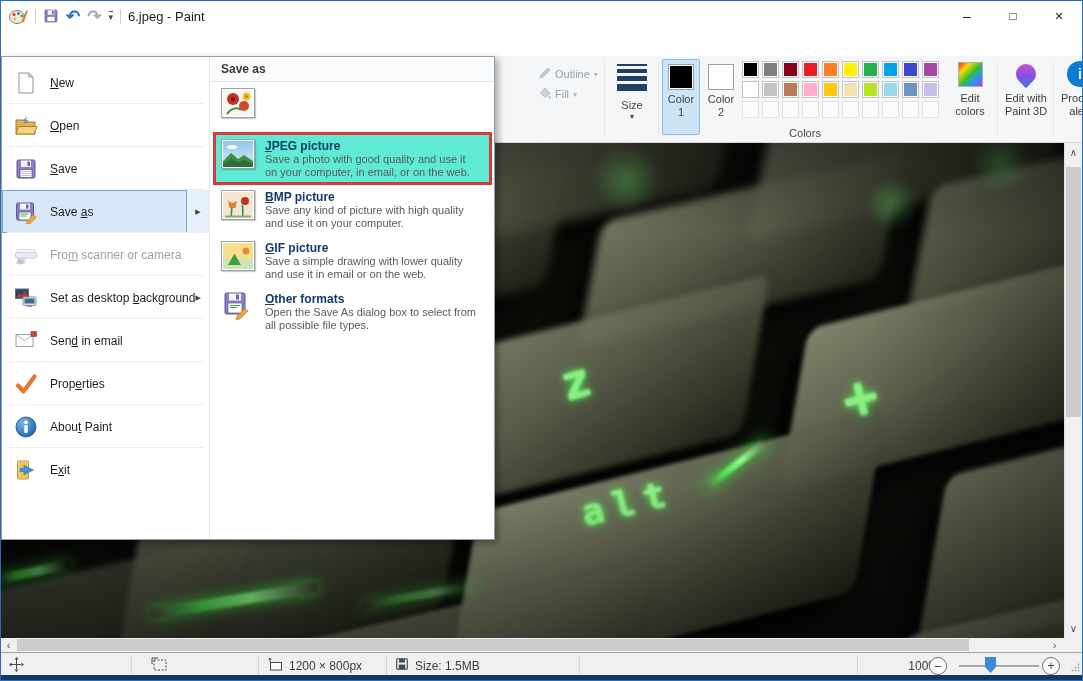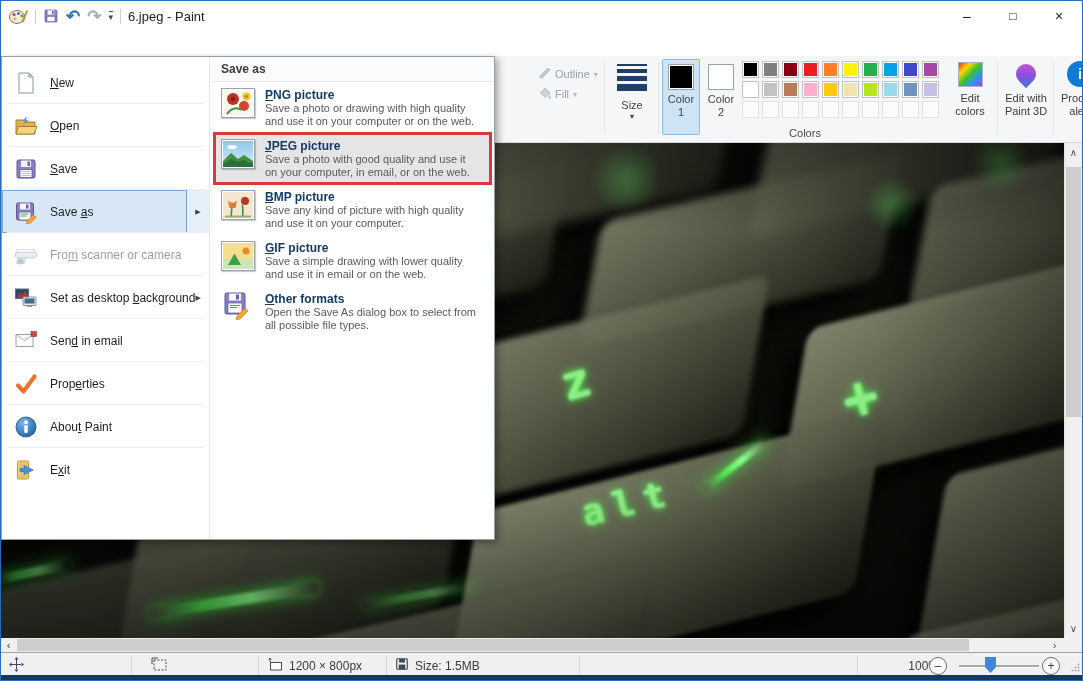--- a/index.html
+++ b/index.html
@@ -120,21 +120,21 @@
   .accel { text-decoration:underline; }
   .menu-arrow { position:absolute; right:8px; font-size:7px; color:#3f3f3f; }
   .arrow-cell { position:absolute; right:0; top:0; bottom:0; width:23px; border-left:1px solid #7ea7d8;
       display:flex; align-items:center; justify-content:center; font-size:7px; color:#3f3f3f;
       background:#e6f0fa; }
 
   .menu-right { position:absolute; left:209px; top:0; right:0; bottom:0; background:#fff; }
   .submenu-header { height:25px; display:flex; align-items:center; padding-left:10px; font-weight:bold;
       font-size:12px; color:#3a3a3a; background:#fafbfc; border-bottom:1px solid #e6e6e6; }
   .fmt-item { position:absolute; left:4px; right:4px; height:50px; display:flex; padding:5px 4px 0 6px; }
-  .fmt-item.hl { background:#e5e5e5; }
+  .fmt-item.hl { background:#5eead4; }
   .fmt-icon { width:34px; height:30px; border:1px solid #98a2ae; background:#fff; padding:1px;
       margin-right:10px; flex:0 0 auto; box-shadow:1px 1px 1px rgba(0,0,0,.2); }
   .fmt-icon svg { width:30px; height:26px; display:block; }
   .fmt-icon-plain { width:34px; height:30px; margin-right:10px; flex:0 0 auto; }
   .fmt-icon-plain svg { width:30px; height:28px; display:block; }
   .fmt-title { font-size:12px; font-weight:bold; color:#113c69; line-height:14px; }
   .fmt-desc { font-size:11px; color:#5a5a5a; line-height:13px; }
   .red-box { position:absolute; left:2px; right:2px; top:75px; height:53px;
       border:3px solid #d63a3a; z-index:3; pointer-events:none; }
 </style>
@@ -511,25 +511,20 @@
             <svg viewBox="0 0 30 26">
               <rect width="30" height="26" fill="#f7f7ee"></rect>
               <circle cx="10" cy="9" r="6" fill="#c03225"></circle>
               <circle cx="10" cy="9" r="2.2" fill="#7d1d14"></circle>
               <circle cx="21" cy="16" r="5" fill="#d4452f"></circle>
               <circle cx="23.5" cy="6.5" r="4" fill="#f2c230"></circle>
               <circle cx="23.5" cy="6.5" r="1.5" fill="#b8860b"></circle>
               <path d="M4 24c4-6 10-7 14-4" stroke="#3f8f46" stroke-width="2" fill="none"></path>
             </svg>
           </span>
-        <span>
-          <div class="fmt-title"><span></span><span class="accel">P</span><span>NG picture</span></div>
-          <div class="fmt-desc">Save a photo or drawing with high quality</div>
-          <div class="fmt-desc">and use it on your computer or on the web.</div>
-        </span>
       </div>
 
       <div class="fmt-item hl" style="top:77px">
         <span class="fmt-icon">
             <svg viewBox="0 0 30 26">
               <defs>
                 <linearGradient id="sky" x1="0" y1="0" x2="0" y2="1">
                   <stop offset="0" stop-color="#8ec6ea"></stop>
                   <stop offset="1" stop-color="#d8edf8"></stop>
                 </linearGradient>

